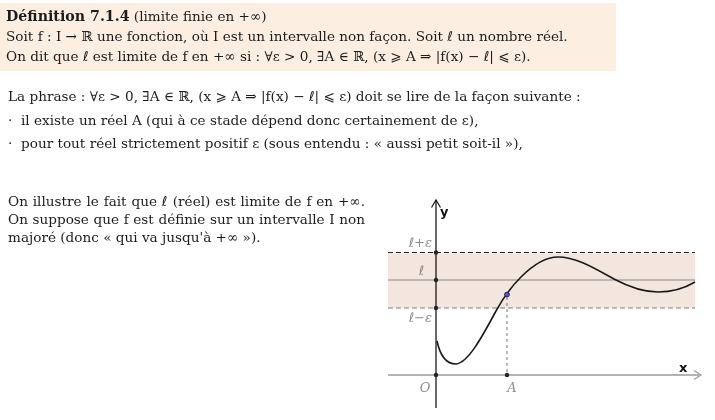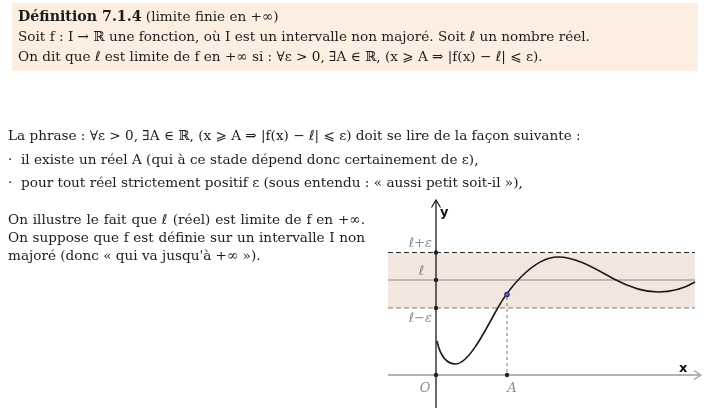--- a/index.html
+++ b/index.html
@@ -4,52 +4,52 @@
 <style>
   html,body { margin:0; padding:0; background:#ffffff; }
   .page {
     position:relative; width:715px; height:420px; overflow:hidden;
     background:#ffffff;
     font-family:"DejaVu Serif","DejaVu Sans",serif;
     color:#1c1c1c; font-size:13.6px;
   }
   
   .defbox {
-    position:absolute; left:12px; top:3px; width:686px; height:68px;
+    position:absolute; left:0; top:3px; width:616px; height:68px;
     background:#fcefe2; box-sizing:border-box; padding:3px 6px 0 6px;
   }
   .defbox .dline { line-height:20px; white-space:nowrap; }
   .defbox .bold { font-weight:bold; font-size:14.2px; }
   
-  .explain { position:absolute; left:8px; top:85px; width:702px;margin-top:39px; }
+  .explain { position:absolute; left:8px; top:85px; width:702px; }
   .xline { line-height:23.5px; white-space:nowrap; }
   .xline .dot { display:inline-block; width:13px; }
   
   .leftcol {
-    position:absolute; left:8px; top:210px; width:357px;
+    position:absolute; left:8px; top:192px; width:357px;
     text-align:justify; line-height:18.2px;
   }
   .leftcol p { margin:0 0 11px 0; }
   
   svg.graph { position:absolute; left:388px; top:195px; width:322px; height:225px; }
   .glabel { font-family:"DejaVu Serif","DejaVu Sans",serif; font-style:italic;
             font-size:13px; fill:#8c8c8c; }
   .axlabel { font-family:"DejaVu Sans",sans-serif; font-size:13px; fill:#111111;
              font-weight:600; }
 </style>
 </head>
 <body>
 
 <div class="page">
 
   <section class="defbox">
     <div class="dline">
       <span class="bold">Définition 7.1.4</span><span> (limite finie en +∞)</span>
     </div>
-    <div class="dline">Soit f : I → ℝ une fonction, où I est un intervalle non majoré. Soit ℓ un nombre réel.</div>
+    <div class="dline">Soit f : I → ℝ une fonction, où I est un intervalle non façon. Soit ℓ un nombre réel.</div>
     <div class="dline">On dit que ℓ est limite de f en +∞ si : ∀ε &gt; 0, ∃A ∈ ℝ, (x ⩾ A ⇒ |f(x) − ℓ| ⩽ ε).</div>
   </section>
 
   <section class="explain">
     <div class="xline">La phrase : ∀ε &gt; 0, ∃A ∈ ℝ, (x ⩾ A ⇒ |f(x) − ℓ| ⩽ ε) doit se lire de la façon suivante :</div>
     <div class="xline">
       <span class="dot">·</span><span>il existe un réel A (qui à ce stade dépend donc certainement de ε),</span>
     </div>
     <div class="xline">
       <span class="dot">·</span><span>pour tout réel strictement positif ε (sous entendu : « aussi petit soit-il »),</span>

